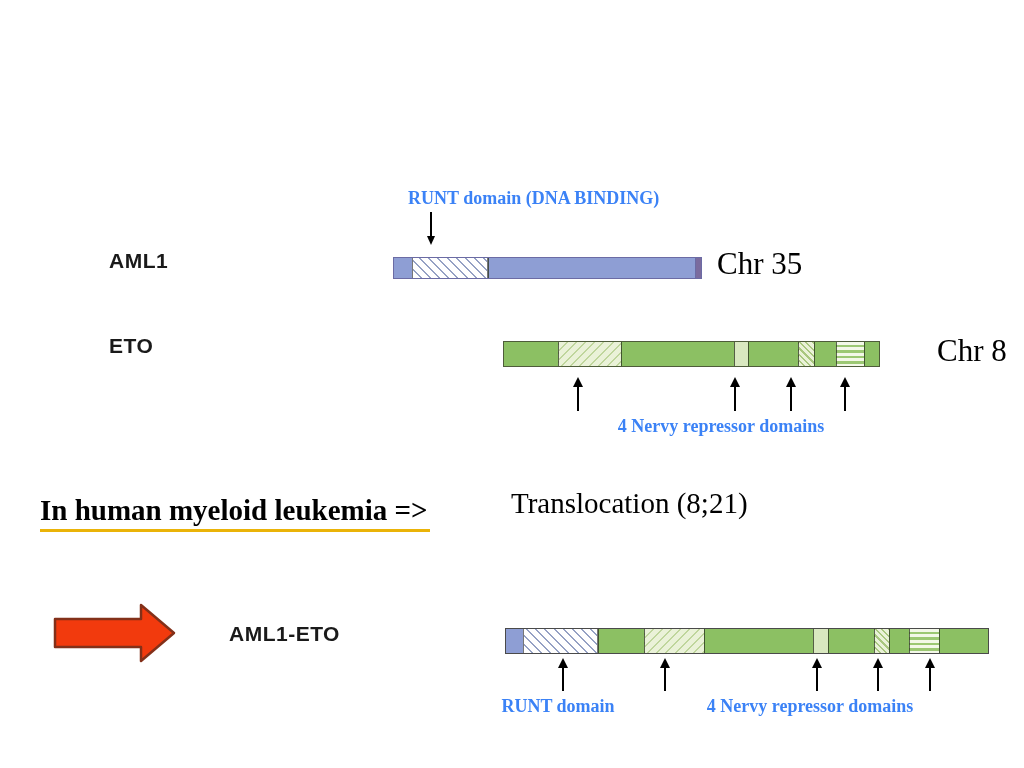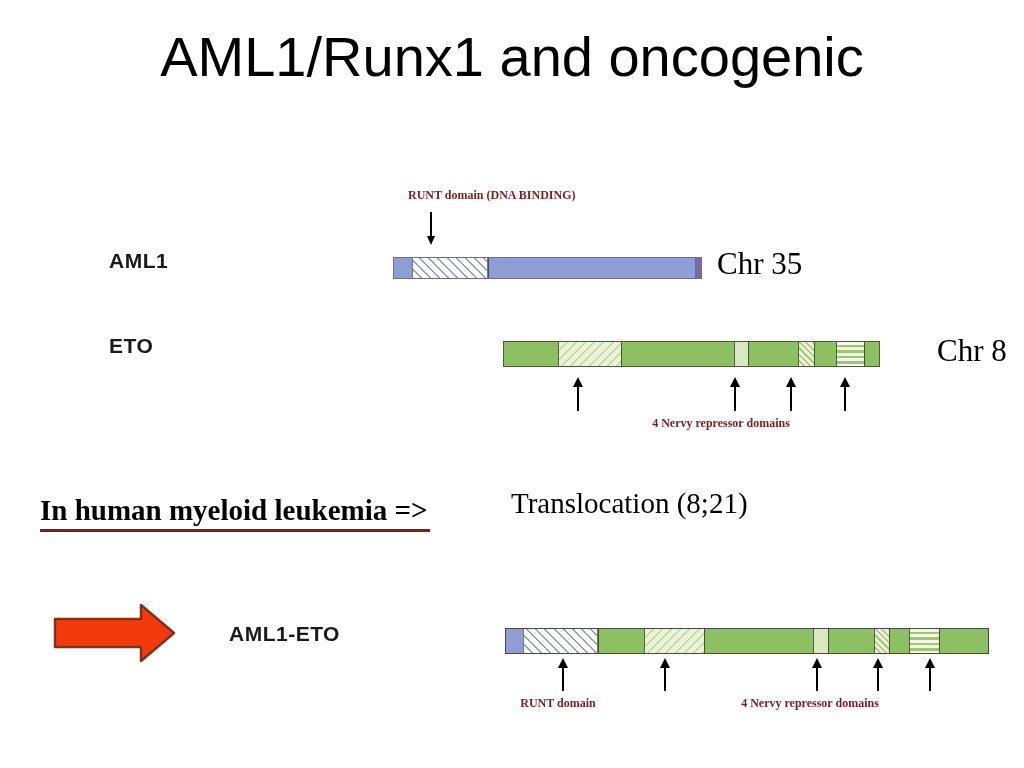--- a/index.html
+++ b/index.html
@@ -11,32 +11,32 @@
 
   
   .slide-title{
     left:0;right:0;top:26px;text-align:center;
     font-family:"Liberation Sans",sans-serif;font-size:56px;line-height:62px;
     font-weight:400;color:#000;
   }
 
   
   .serif-small{
-    font-family:"Liberation Serif",serif;font-weight:bold;font-size:12px;color:#7f1d1d;
+    font-family:"Liberation Serif",serif;font-weight:bold;font-size:18px;color:#3b82f6;
     white-space:nowrap;
   }
   
   .serif-big{
     font-family:"Liberation Serif",serif;font-size:31px;color:#000;white-space:nowrap;
   }
   .serif-mid{
     font-family:"Liberation Serif",serif;font-size:29px;color:#000;white-space:nowrap;
   }
   .bold-underline{
-    font-weight:bold;border-bottom:3px solid #7f1d1d;padding-bottom:3px;padding-right:2px;
+    font-weight:bold;border-bottom:3px solid #eab308;padding-bottom:3px;padding-right:2px;
   }
   
   .row-label{
     font-family:"Liberation Sans",sans-serif;font-weight:bold;font-size:21px;color:#1a1a1a;
     letter-spacing:0.5px;white-space:nowrap;text-align:right;
   }
 
   
   .bar{position:absolute;display:flex;box-sizing:border-box;}
   .bar-blue{border:1px solid var(--blue_border);}
@@ -100,21 +100,20 @@
   #leukemia-label{left:40px;top:494px;}
   #transloc-label{left:511px;top:487px;}
   #fusion-label{left:229px;top:622px;}
   #runt-fusion-label{left:558px;top:696px;transform:translateX(-50%);}
   #nervy-fusion-label{left:810px;top:696px;transform:translateX(-50%);}
 </style>
 </head>
 <body>
 
 <div class="abs slide-title">
-  <div>AML1/Runx1 and oncogenic</div>
 </div>
 
 <div class="abs serif-small" id="runt-dna-label">RUNT domain (DNA BINDING)</div>
 
 <div class="arrow-down" id="runt-pointer" style="left: 425.5px; top: 212px; height: 33px;">
   <div class="shaft"></div>
   <div class="head"></div>
 </div>
 
 <div class="abs row-label" id="aml1-label">AML1</div>

